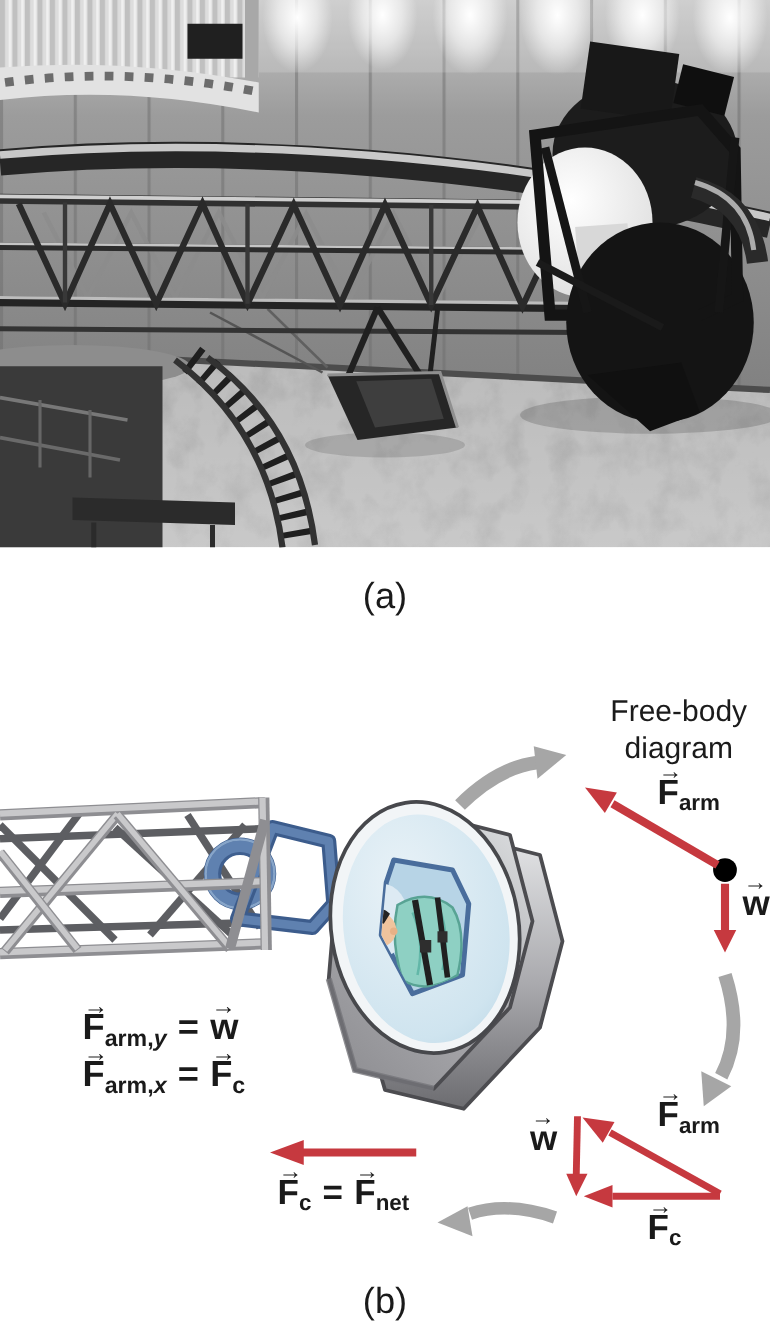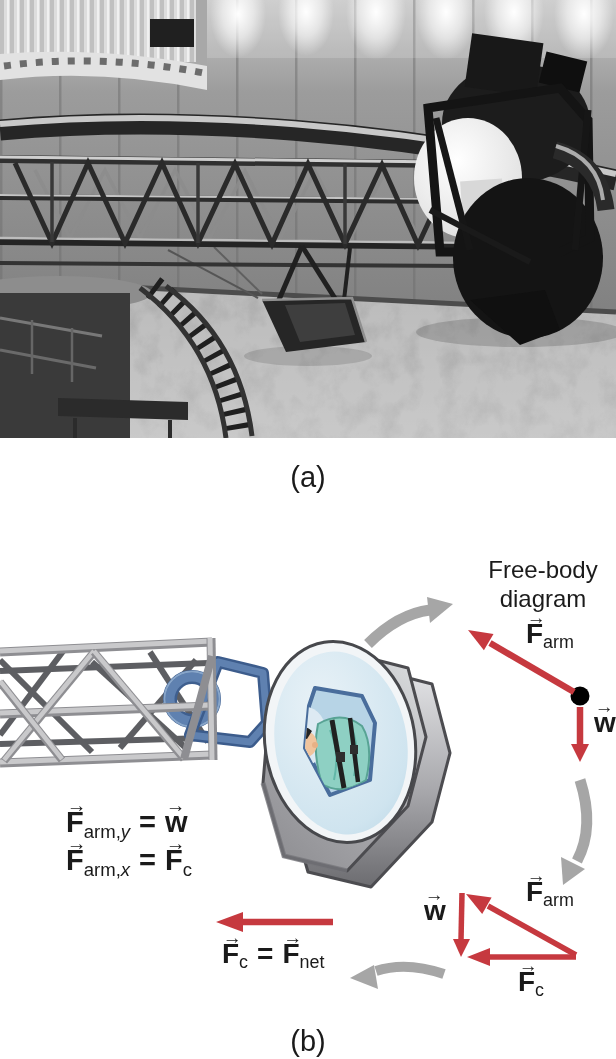--- a/index.html
+++ b/index.html
@@ -6,21 +6,21 @@
   html,body{background:#ffffff;}
   body{width:616px;height:1059px;font-family:"Liberation Sans",sans-serif;}
   .stage{position:relative;width:616px;height:1059px;background:#fff;overflow:hidden;}
   .abs{position:absolute;}
   .lbl{color:#1a1a1a;}
   .caption{width:616px;text-align:center;font-size:29px;color:#1a1a1a;}
   .fbd-title{width:150px;text-align:center;font-size:24px;line-height:29px;color:#1b1b1b;}
   
   .vec{position:relative;display:inline-block;font-weight:bold;line-height:1;}
   .vec .va{position:absolute;top:-0.62em;left:0.04em;font-size:0.68em;font-weight:bold;}
-  .vec .vs{font-size:0.64em;font-weight:normal;vertical-align:-0.30em;line-height:1;}
+  .vec .vs{font-size:0.64em;font-weight:bold;vertical-align:-0.30em;line-height:1;}
   .vec .vs i{font-style:italic;}
   .veclabel{font-size:28px;}
   .eqs .eq-row{display:flex;align-items:baseline;height:38px;font-size:29px;}
   .eqsign{margin:0 9px;font-weight:bold;}
   .neteq{display:flex;align-items:baseline;font-size:28px;}
 </style>
 </head>
 <body>
 
 <div class="stage">

